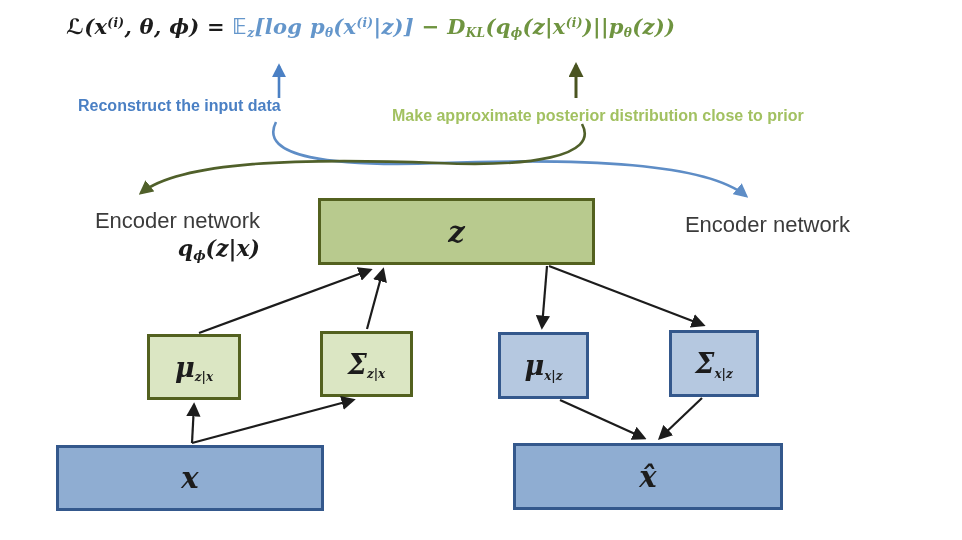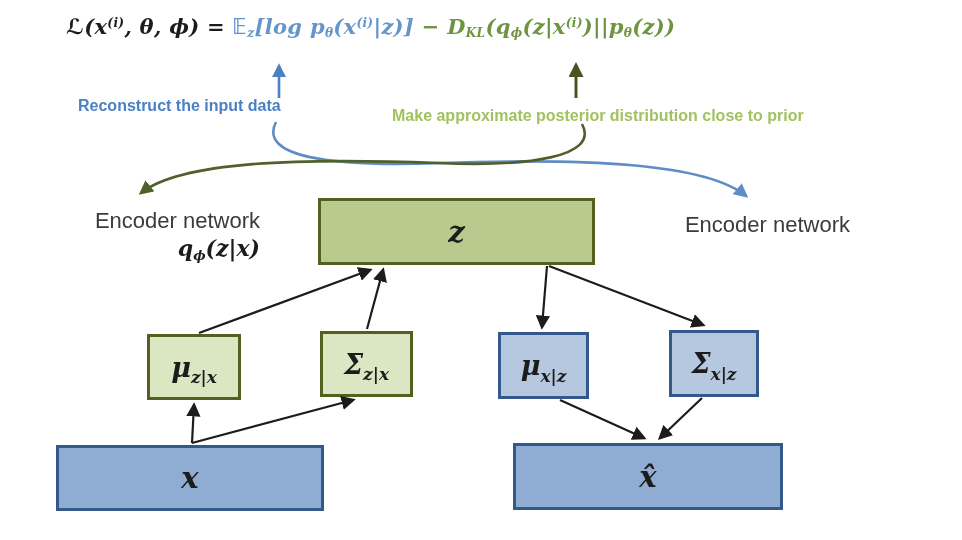--- a/index.html
+++ b/index.html
@@ -27,21 +27,21 @@
 
   
   .box{position:absolute;display:flex;align-items:center;justify-content:center;box-sizing:border-box;}
   .green-dark {background:var(--green_fill);      border:3px solid var(--green_border);}
   .green-light{background:var(--green_fill_light);border:3px solid var(--green_border);}
   .blue-light {background:var(--blue_fill_light); border:3px solid var(--blue_border);}
   .blue-dark  {background:var(--blue_fill);       border:3.5px solid var(--blue_border);}
   .math{font-family:"DejaVu Serif","DejaVu Sans",serif;font-style:italic;font-weight:bold;color:var(--ink);}
   .lbl-xl{font-size:29px;}
   .lbl-lg{font-size:27px;}
-  .lbl-sub{font-size:17px;vertical-align:-8px;align-self:center;margin-top:20px;}
+  .lbl-sub{font-size:12px;vertical-align:-8px;align-self:center;margin-top:20px;}
 
   
   .arr{stroke:var(--ink);stroke-width:2.2;fill:none;}
   .curve-blue{stroke:var(--curve_blue);stroke-width:2.6;fill:none;}
   .curve-green{stroke:var(--curve_green);stroke-width:2.6;fill:none;}
   .vblue{stroke:var(--annot_blue);stroke-width:2.6;fill:none;}
   .volive{stroke:var(--olive_arrow);stroke-width:3;fill:none;}
 </style>
 </head>
 <body style="--ink: #1c1c1c; --formula_blue: #6496cb; --formula_green: #6f9440; --annot_blue: #4b80c4; --annot_green: #a2c161; --olive_arrow: #4a5420; --curve_blue: #5e8dc6; --curve_green: #50602a; --green_fill: #b8ca8e; --green_fill_light: #dbe6c3; --green_border: #53611f; --blue_fill: #8fadd2; --blue_fill_light: #b5c8e0; --blue_border: #34588c; --label_ink: #3b3b3b;">

